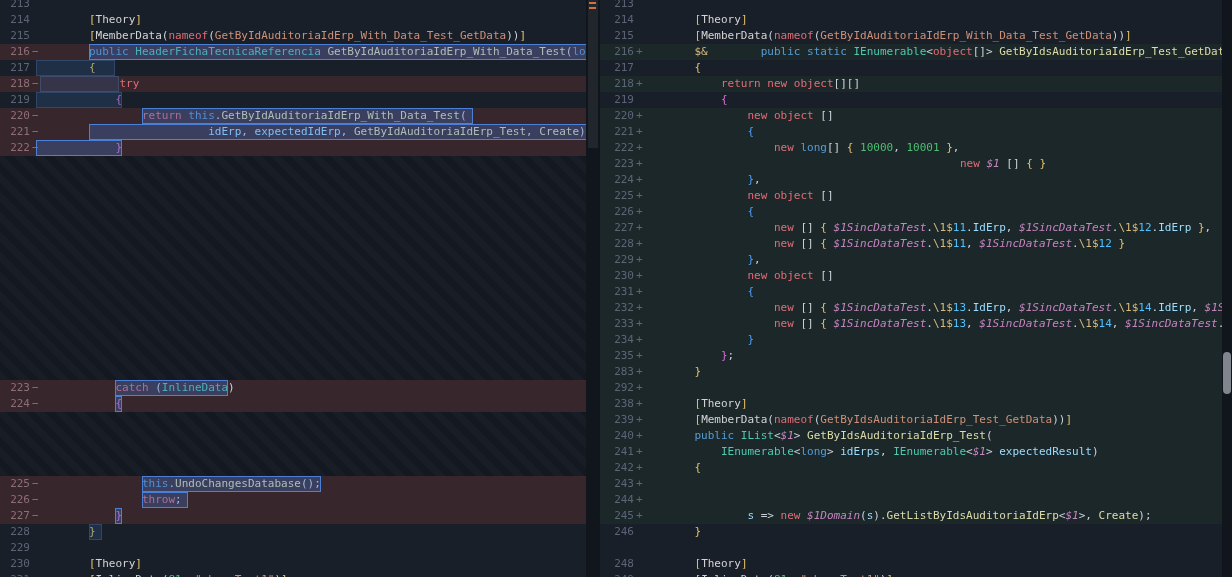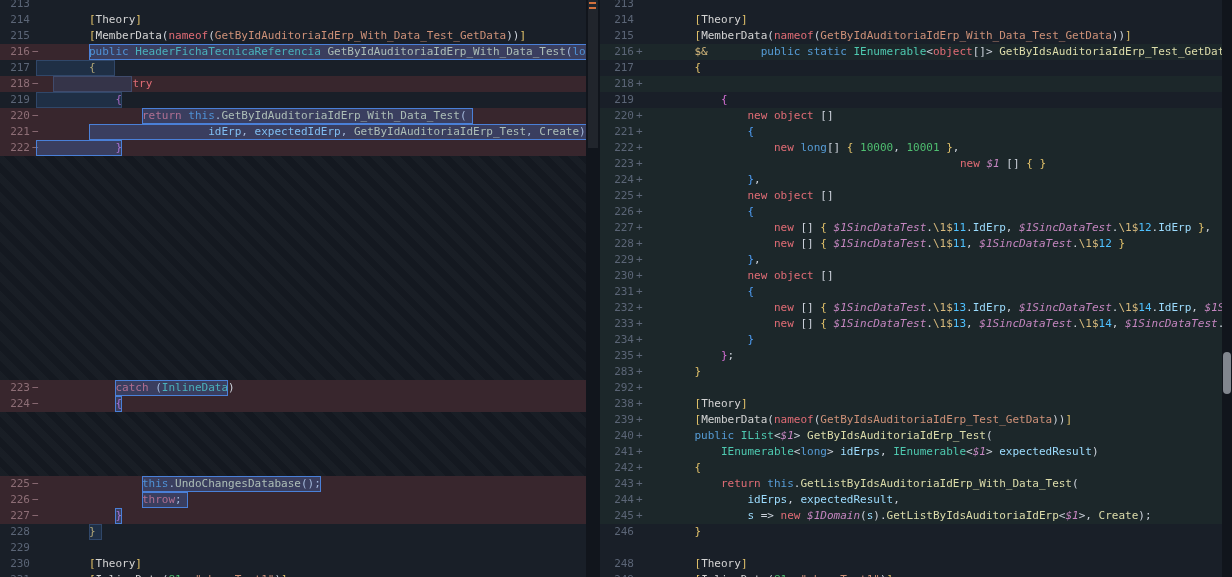--- a/index.html
+++ b/index.html
@@ -40,21 +40,21 @@
 </head>
 <body>
 
 <div class="editor">
   <div class="panel" style="left:0;width:586px">
       <div class="row" style="top: -4px;"><span class="num" style="width: 30px;">213</span><div class="code" style="left: 36px;"></div></div>
       <div class="row" style="top: 12px;"><span class="num" style="width: 30px;">214</span><div class="code" style="left: 36px;"><span class="t-b1">        [</span><span class="t-attr">Theory</span><span class="t-b1">]</span></div></div>
       <div class="row" style="top: 28px;"><span class="num" style="width: 30px;">215</span><div class="code" style="left: 36px;"><span class="t-b1">        [</span><span class="t-attr">MemberData</span><span class="t-pl">(</span><span class="t-ctl">nameof</span><span class="t-pl">(</span><span class="t-str">GetByIdAuditoriaIdErp_With_Data_Test_GetData</span><span class="t-pl">))</span><span class="t-b1">]</span></div></div>
       <div class="row row-del" style="top: 44px;"><span class="num" style="width: 30px;">216</span><span class="sign" style="left: 32px;">−</span><div class="code" style="left: 36px;"><div class="box box-bright" style="left: 8ch; width: 86ch;"></div><span class="t-kw">        public </span><span class="t-type">HeaderFichaTecnicaReferencia </span><span class="t-fn">GetByIdAuditoriaIdErp_With_Data_Test</span><span class="t-pl">(</span><span class="t-kw">long </span></div></div>
       <div class="row" style="top: 60px;"><span class="num" style="width: 30px;">217</span><div class="code" style="left: 36px;"><div class="box box-dim" style="left: 0ch; width: 12ch;"></div><span class="t-b1">        {</span></div></div>
-      <div class="row row-del" style="top: 76px;"><span class="num" style="width: 30px;">218</span><span class="sign" style="left: 32px;">−</span><div class="code" style="left: 53px;"><div class="box box-dim" style="left: 0ch; width: 12ch;"></div><span class="t-ctl">            try</span></div></div>
+      <div class="row row-del" style="top: 76px;"><span class="num" style="width: 30px;">218</span><span class="sign" style="left: 32px;">−</span><div class="code" style="left: 40px;"><div class="box box-dim" style="left: 0ch; width: 12ch;"></div><span class="t-ctl">            try</span></div></div>
       <div class="row" style="top: 92px;"><span class="num" style="width: 30px;">219</span><div class="code" style="left: 36px;"><div class="box box-dim" style="left: 0ch; width: 13ch;"></div><span class="t-b2">            {</span></div></div>
       <div class="row row-del" style="top: 108px;"><span class="num" style="width: 30px;">220</span><span class="sign" style="left: 32px;">−</span><div class="code" style="left: 36px;"><div class="box box-bright" style="left: 16ch; width: 50ch;"></div><span class="t-ctl">                return </span><span class="t-kw">this</span><span class="t-pl">.</span><span class="t-fn">GetByIdAuditoriaIdErp_With_Data_Test</span><span class="t-pl">(</span></div></div>
       <div class="row row-del" style="top: 124px;"><span class="num" style="width: 30px;">221</span><span class="sign" style="left: 32px;">−</span><div class="code" style="left: 36px;"><div class="box box-bright" style="left: 8ch; width: 76ch;"></div><span class="t-prop">                          idErp</span><span class="t-pl">, </span><span class="t-prop">expectedIdErp</span><span class="t-pl">, </span><span class="t-fn">GetByIdAuditoriaIdErp_Test</span><span class="t-pl">, </span><span class="t-fn">Create</span><span class="t-pl">);</span></div></div>
       <div class="row row-del" style="top: 140px;"><span class="num" style="width: 30px;">222</span><span class="sign" style="left: 32px;">−</span><div class="code" style="left: 36px;"><div class="box box-bright" style="left: 0ch; width: 13ch;"></div><span class="t-b2">            }</span></div></div>
       <div class="fill" style="top: 156px; height: 224px;"></div>
       <div class="row row-del" style="top: 380px;"><span class="num" style="width: 30px;">223</span><span class="sign" style="left: 32px;">−</span><div class="code" style="left: 36px;"><div class="box box-bright" style="left: 12ch; width: 17ch;"></div><span class="t-ctl">            catch </span><span class="t-pl">(</span><span class="t-type">InlineData</span><span class="t-pl">)</span></div></div>
       <div class="row row-del" style="top: 396px;"><span class="num" style="width: 30px;">224</span><span class="sign" style="left: 32px;">−</span><div class="code" style="left: 36px;"><div class="box box-bright" style="left: 12ch; width: 1ch;"></div><span class="t-b2">            {</span></div></div>
       <div class="fill" style="top: 412px; height: 64px;"></div>
       <div class="row row-del" style="top: 476px;"><span class="num" style="width: 30px;">225</span><span class="sign" style="left: 32px;">−</span><div class="code" style="left: 36px;"><div class="box box-bright" style="left: 16ch; width: 27ch;"></div><span class="t-kw">                this</span><span class="t-pl">.</span><span class="t-fn">UndoChangesDatabase</span><span class="t-pl">();</span></div></div>
       <div class="row row-del" style="top: 492px;"><span class="num" style="width: 30px;">226</span><span class="sign" style="left: 32px;">−</span><div class="code" style="left: 36px;"><div class="box box-bright" style="left: 16ch; width: 7ch;"></div><span class="t-ctl">                throw</span><span class="t-pl">;</span></div></div>
@@ -68,21 +68,21 @@
     <div class="mid-thumb"></div>
     <div class="mark m1"></div>
     <div class="mark m2"></div>
   </div>
   <div class="panel" style="left:600px;width:632px">
       <div class="row" style="top: -4px;"><span class="num" style="width: 34px;">213</span><div class="code" style="left: 68px;"></div></div>
       <div class="row" style="top: 12px;"><span class="num" style="width: 34px;">214</span><div class="code" style="left: 68px;"><span class="t-b1">    [</span><span class="t-attr">Theory</span><span class="t-b1">]</span></div></div>
       <div class="row" style="top: 28px;"><span class="num" style="width: 34px;">215</span><div class="code" style="left: 68px;"><span class="t-b1">    [</span><span class="t-attr">MemberData</span><span class="t-pl">(</span><span class="t-ctl">nameof</span><span class="t-pl">(</span><span class="t-str">GetByIdAuditoriaIdErp_With_Data_Test_GetData</span><span class="t-pl">))</span><span class="t-b1">]</span></div></div>
       <div class="row row-add" style="top: 44px;"><span class="num" style="width: 34px;">216</span><span class="sign" style="left: 36px;">+</span><div class="code" style="left: 68px;"><span class="t-pl">    </span><span class="t-esc">$&amp;</span><span class="t-kw">        public static </span><span class="t-type">IEnumerable</span><span class="t-pl">&lt;</span><span class="t-ctl">object</span><span class="t-pl">[]&gt; </span><span class="t-fn">GetByIdsAuditoriaIdErp_Test_GetData</span><span class="t-pl">()</span></div></div>
       <div class="row" style="top: 60px;"><span class="num" style="width: 34px;">217</span><div class="code" style="left: 68px;"><span class="t-b1">    {</span></div></div>
-      <div class="row row-add" style="top: 76px;"><span class="num" style="width: 34px;">218</span><span class="sign" style="left: 36px;">+</span></div>
+      <div class="row row-add" style="top: 76px;"><span class="num" style="width: 34px;">218</span><span class="sign" style="left: 36px;">+</span><div class="code" style="left: 68px;"><span class="t-ctl">        return new object</span><span class="t-pl">[][]</span></div></div>
       <div class="row" style="top: 92px;"><span class="num" style="width: 34px;">219</span><div class="code" style="left: 68px;"><span class="t-b2">        {</span></div></div>
       <div class="row row-add" style="top: 108px;"><span class="num" style="width: 34px;">220</span><span class="sign" style="left: 36px;">+</span><div class="code" style="left: 68px;"><span class="t-ctl">            new object </span><span class="t-pl">[]</span></div></div>
       <div class="row row-add" style="top: 124px;"><span class="num" style="width: 34px;">221</span><span class="sign" style="left: 36px;">+</span><div class="code" style="left: 68px;"><span class="t-b3">            {</span></div></div>
       <div class="row row-add" style="top: 140px;"><span class="num" style="width: 34px;">222</span><span class="sign" style="left: 36px;">+</span><div class="code" style="left: 68px;"><span class="t-ctl">                new </span><span class="t-kw">long</span><span class="t-pl">[] </span><span class="t-b1">{ </span><span class="t-num">10000</span><span class="t-pl">, </span><span class="t-num">10001</span><span class="t-b1"> }</span><span class="t-pl">,</span></div></div>
       <div class="row row-add" style="top: 156px;"><span class="num" style="width: 34px;">223</span><span class="sign" style="left: 36px;">+</span><div class="code" style="left: 68px; text-align: center;"><span class="t-ctl">                new </span><span class="t-magic">$1</span><span class="t-pl"> [] </span><span class="t-b1">{ }</span></div></div>
       <div class="row row-add" style="top: 172px;"><span class="num" style="width: 34px;">224</span><span class="sign" style="left: 36px;">+</span><div class="code" style="left: 68px;"><span class="t-b3">            }</span><span class="t-pl">,</span></div></div>
       <div class="row row-add" style="top: 188px;"><span class="num" style="width: 34px;">225</span><span class="sign" style="left: 36px;">+</span><div class="code" style="left: 68px;"><span class="t-ctl">            new object </span><span class="t-pl">[]</span></div></div>
       <div class="row row-add" style="top: 204px;"><span class="num" style="width: 34px;">226</span><span class="sign" style="left: 36px;">+</span><div class="code" style="left: 68px;"><span class="t-b3">            {</span></div></div>
       <div class="row row-add" style="top: 220px;"><span class="num" style="width: 34px;">227</span><span class="sign" style="left: 36px;">+</span><div class="code" style="left: 68px;"><span class="t-ctl">                new </span><span class="t-pl">[] </span><span class="t-b1">{ </span><span class="t-magic">$1SincDataTest</span><span class="t-pl">.</span><span class="t-esc">\1$</span><span class="t-dig">11</span><span class="t-pl">.</span><span class="t-prop">IdErp</span><span class="t-pl">, </span><span class="t-magic">$1SincDataTest</span><span class="t-pl">.</span><span class="t-esc">\1$</span><span class="t-dig">12</span><span class="t-pl">.</span><span class="t-prop">IdErp</span><span class="t-b1"> }</span><span class="t-pl">,</span></div></div>
       <div class="row row-add" style="top: 236px;"><span class="num" style="width: 34px;">228</span><span class="sign" style="left: 36px;">+</span><div class="code" style="left: 68px;"><span class="t-ctl">                new </span><span class="t-pl">[] </span><span class="t-b1">{ </span><span class="t-magic">$1SincDataTest</span><span class="t-pl">.</span><span class="t-esc">\1$</span><span class="t-dig">11</span><span class="t-pl">, </span><span class="t-magic">$1SincDataTest</span><span class="t-pl">.</span><span class="t-esc">\1$</span><span class="t-dig">12</span><span class="t-b1"> }</span></div></div>
@@ -93,22 +93,22 @@
       <div class="row row-add" style="top: 316px;"><span class="num" style="width: 34px;">233</span><span class="sign" style="left: 36px;">+</span><div class="code" style="left: 68px;"><span class="t-ctl">                new </span><span class="t-pl">[] </span><span class="t-b1">{ </span><span class="t-magic">$1SincDataTest</span><span class="t-pl">.</span><span class="t-esc">\1$</span><span class="t-dig">13</span><span class="t-pl">, </span><span class="t-magic">$1SincDataTest</span><span class="t-pl">.</span><span class="t-esc">\1$</span><span class="t-dig">14</span><span class="t-pl">, </span><span class="t-magic">$1SincDataTest</span><span class="t-pl">.</span></div></div>
       <div class="row row-add" style="top: 332px;"><span class="num" style="width: 34px;">234</span><span class="sign" style="left: 36px;">+</span><div class="code" style="left: 68px;"><span class="t-b3">            }</span></div></div>
       <div class="row row-add" style="top: 348px;"><span class="num" style="width: 34px;">235</span><span class="sign" style="left: 36px;">+</span><div class="code" style="left: 68px;"><span class="t-b2">        }</span><span class="t-pl">;</span></div></div>
       <div class="row row-add" style="top: 364px;"><span class="num" style="width: 34px;">283</span><span class="sign" style="left: 36px;">+</span><div class="code" style="left: 68px;"><span class="t-b1">    }</span></div></div>
       <div class="row row-add" style="top: 380px;"><span class="num" style="width: 34px;">292</span><span class="sign" style="left: 36px;">+</span><div class="code" style="left: 68px;"></div></div>
       <div class="row row-add" style="top: 396px;"><span class="num" style="width: 34px;">238</span><span class="sign" style="left: 36px;">+</span><div class="code" style="left: 68px;"><span class="t-b1">    [</span><span class="t-attr">Theory</span><span class="t-b1">]</span></div></div>
       <div class="row row-add" style="top: 412px;"><span class="num" style="width: 34px;">239</span><span class="sign" style="left: 36px;">+</span><div class="code" style="left: 68px;"><span class="t-b1">    [</span><span class="t-attr">MemberData</span><span class="t-pl">(</span><span class="t-ctl">nameof</span><span class="t-pl">(</span><span class="t-str">GetByIdsAuditoriaIdErp_Test_GetData</span><span class="t-pl">))</span><span class="t-b1">]</span></div></div>
       <div class="row row-add" style="top: 428px;"><span class="num" style="width: 34px;">240</span><span class="sign" style="left: 36px;">+</span><div class="code" style="left: 68px;"><span class="t-kw">    public </span><span class="t-type">IList</span><span class="t-pl">&lt;</span><span class="t-magic">$1</span><span class="t-pl">&gt; </span><span class="t-fn">GetByIdsAuditoriaIdErp_Test</span><span class="t-pl">(</span></div></div>
       <div class="row row-add" style="top: 444px;"><span class="num" style="width: 34px;">241</span><span class="sign" style="left: 36px;">+</span><div class="code" style="left: 68px;"><span class="t-type">        IEnumerable</span><span class="t-pl">&lt;</span><span class="t-kw">long</span><span class="t-pl">&gt; </span><span class="t-prop">idErps</span><span class="t-pl">, </span><span class="t-type">IEnumerable</span><span class="t-pl">&lt;</span><span class="t-magic">$1</span><span class="t-pl">&gt; </span><span class="t-prop">expectedResult</span><span class="t-pl">)</span></div></div>
       <div class="row row-add" style="top: 460px;"><span class="num" style="width: 34px;">242</span><span class="sign" style="left: 36px;">+</span><div class="code" style="left: 68px;"><span class="t-b1">    {</span></div></div>
-      <div class="row row-add" style="top: 476px;"><span class="num" style="width: 34px;">243</span><span class="sign" style="left: 36px;">+</span><div class="code" style="left: 68px;"><span class="t-ctl">        return </span><span class="t-kw">this</span><span class="t-pl">.</span><span class="t-fn">GetListByIdsAuditoriaIdErp_With_Data_Test</span><span class="t-pl">(</span></div></div>
-      <div class="row row-add" style="top: 492px;"><span class="num" style="width: 34px;">244</span><span class="sign" style="left: 36px;">+</span><div class="code" style="left: 68px;"><span class="t-prop">            idErps</span><span class="t-pl">, </span><span class="t-prop">expectedResult</span><span class="t-pl">,</span></div></div>
+      <div class="row row-add" style="top: 476px;"><span class="num" style="width: 34px;">243</span><span class="sign" style="left: 36px;">+</span></div>
+      <div class="row row-add" style="top: 492px;"><span class="num" style="width: 34px;">244</span><span class="sign" style="left: 36px;">+</span></div>
       <div class="row row-add" style="top: 508px;"><span class="num" style="width: 34px;">245</span><span class="sign" style="left: 36px;">+</span><div class="code" style="left: 68px;"><span class="t-prop">            s</span><span class="t-pl"> =&gt; </span><span class="t-ctl">new </span><span class="t-magic">$1Domain</span><span class="t-pl">(</span><span class="t-prop">s</span><span class="t-pl">).</span><span class="t-fn">GetListByIdsAuditoriaIdErp</span><span class="t-pl">&lt;</span><span class="t-magic">$1</span><span class="t-pl">&gt;, </span><span class="t-fn">Create</span><span class="t-pl">);</span></div></div>
       <div class="row" style="top: 524px;"><span class="num" style="width: 34px;">246</span><div class="code" style="left: 68px;"><span class="t-b1">    }</span></div></div>
       <div class="row" style="top: 556px;"><span class="num" style="width: 34px;">248</span><div class="code" style="left: 68px;"><span class="t-b1">    [</span><span class="t-attr">Theory</span><span class="t-b1">]</span></div></div>
       <div class="row" style="top: 572px;"><span class="num" style="width: 34px;">249</span><div class="code" style="left: 68px;"><span class="t-b1">    [</span><span class="t-attr">InlineData</span><span class="t-pl">(</span><span class="t-num">81</span><span class="t-pl">, </span><span class="t-str">"chaveTest1"</span><span class="t-pl">)</span><span class="t-b1">]</span></div></div>
     </div>
   <div class="overview">
     <div class="ov-thumb"></div>
   </div>
 </div>
 

